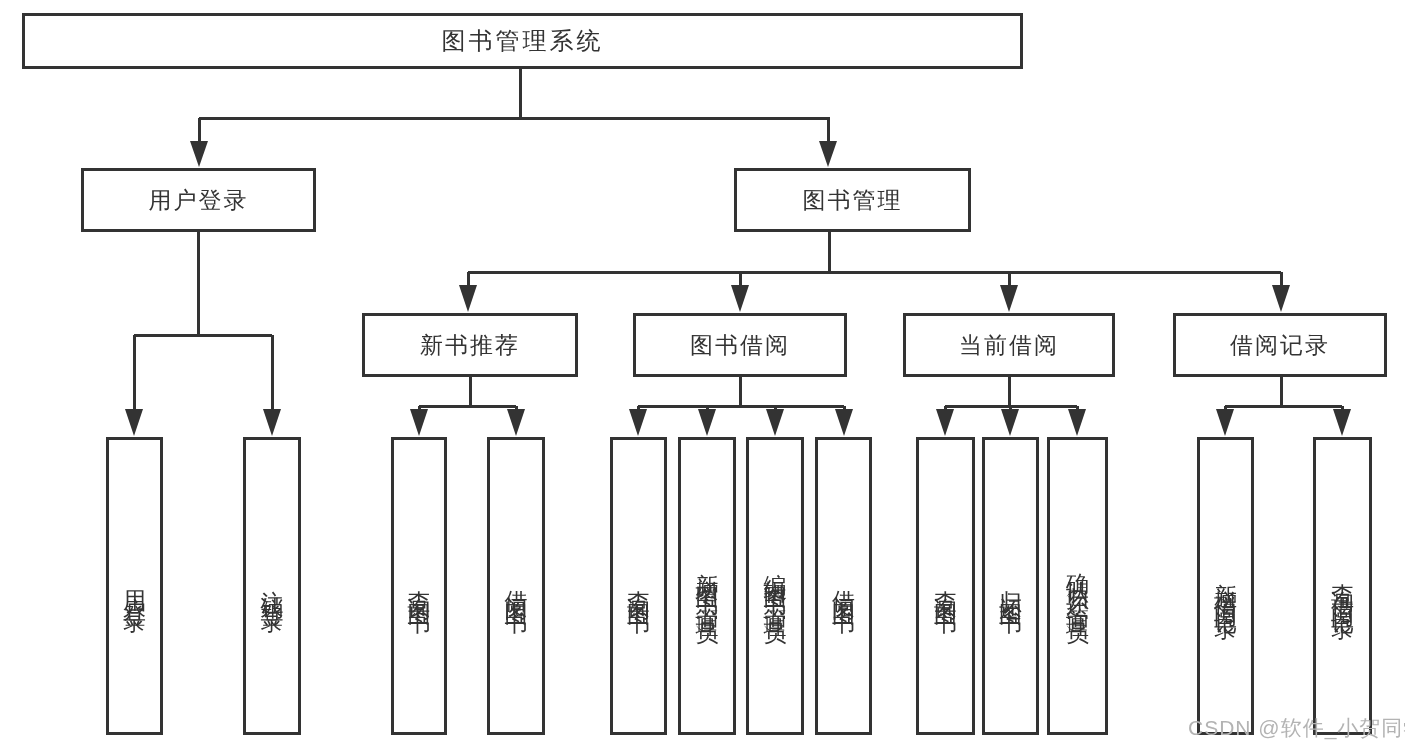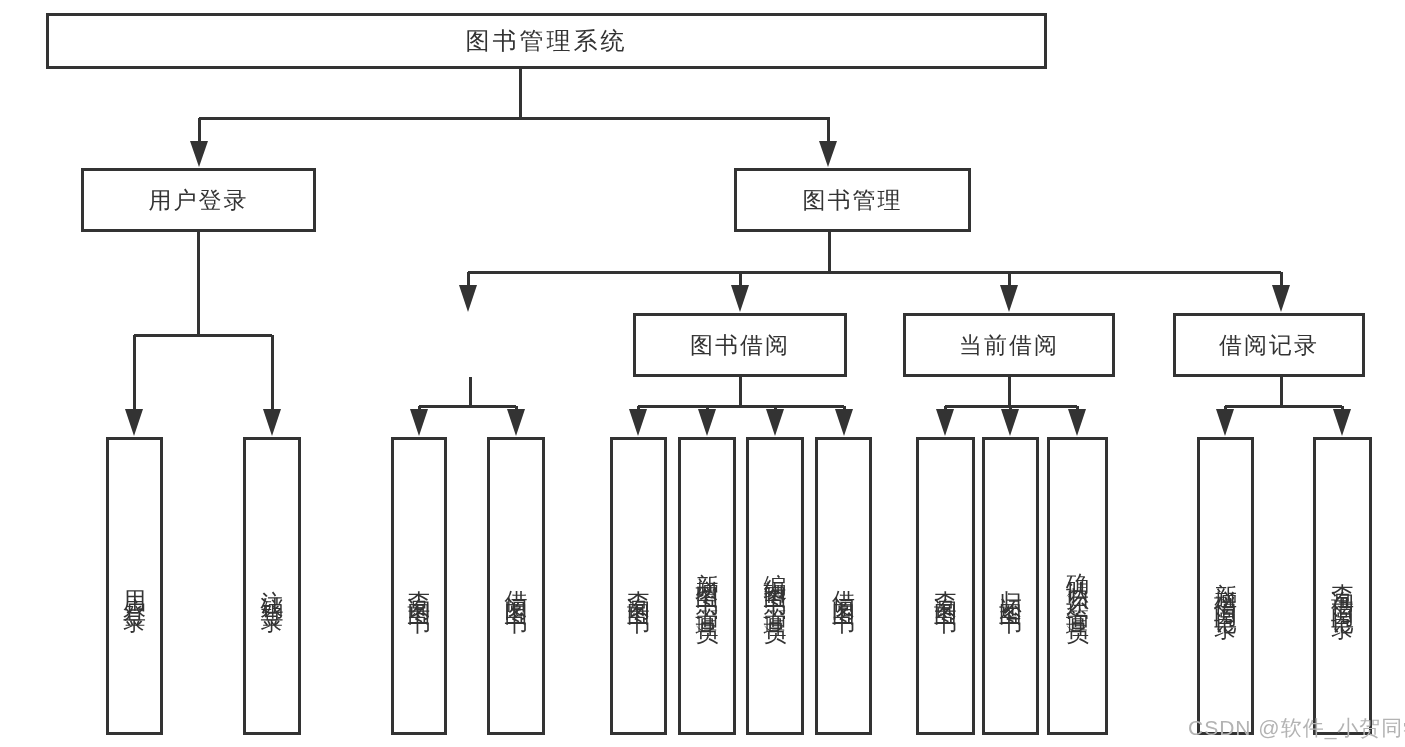--- a/index.html
+++ b/index.html
@@ -90,28 +90,29 @@
       <polygon points="775,436 766,409 784,409"></polygon>
       <polygon points="844,436 835,409 853,409"></polygon>
       <polygon points="945,436 936,409 954,409"></polygon>
       <polygon points="1010,436 1001,409 1019,409"></polygon>
       <polygon points="1077,436 1068,409 1086,409"></polygon>
       <polygon points="1225,436 1216,409 1234,409"></polygon>
       <polygon points="1342,436 1333,409 1351,409"></polygon>
     </g>
   </svg>
 
-  <div class="node hnode root" style="left:22px;top:13px;width:1001px;height:56px;margin-left:24px;">图书管理系统</div>
+  <div class="node hnode root" style="left:22px;top:13px;width:1001px;height:56px;">图书管理系统</div>
 
   <div class="node hnode" style="left:81px;top:168px;width:235px;height:64px;">用户登录</div>
   <div class="node hnode" style="left:710px;top:168px;width:237px;height:64px;margin-left:24px;">图书管理</div>
 
+  <div class="node hnode" style="left:362px;top:313px;width:216px;height:64px;">新书推荐</div>
   <div class="node hnode" style="left:633px;top:313px;width:214px;height:64px;">图书借阅</div>
   <div class="node hnode" style="left:903px;top:313px;width:212px;height:64px;">当前借阅</div>
-  <div class="node hnode" style="left:1173px;top:313px;width:192px;height:64px;">借阅记录</div>
+  <div class="node hnode" style="left:1173px;top:313px;width:214px;height:64px;">借阅记录</div>
 
   <div class="node vnode" style="left:106px;top:437px;width:57px;height:298px;">
     <span>用户登录</span>
   </div>
   <div class="node vnode" style="left:243px;top:437px;width:58px;height:298px;">
     <span>注销登录</span>
   </div>
 
   <div class="node vnode" style="left:391px;top:437px;width:56px;height:298px;">
     <span>查询图书</span>

